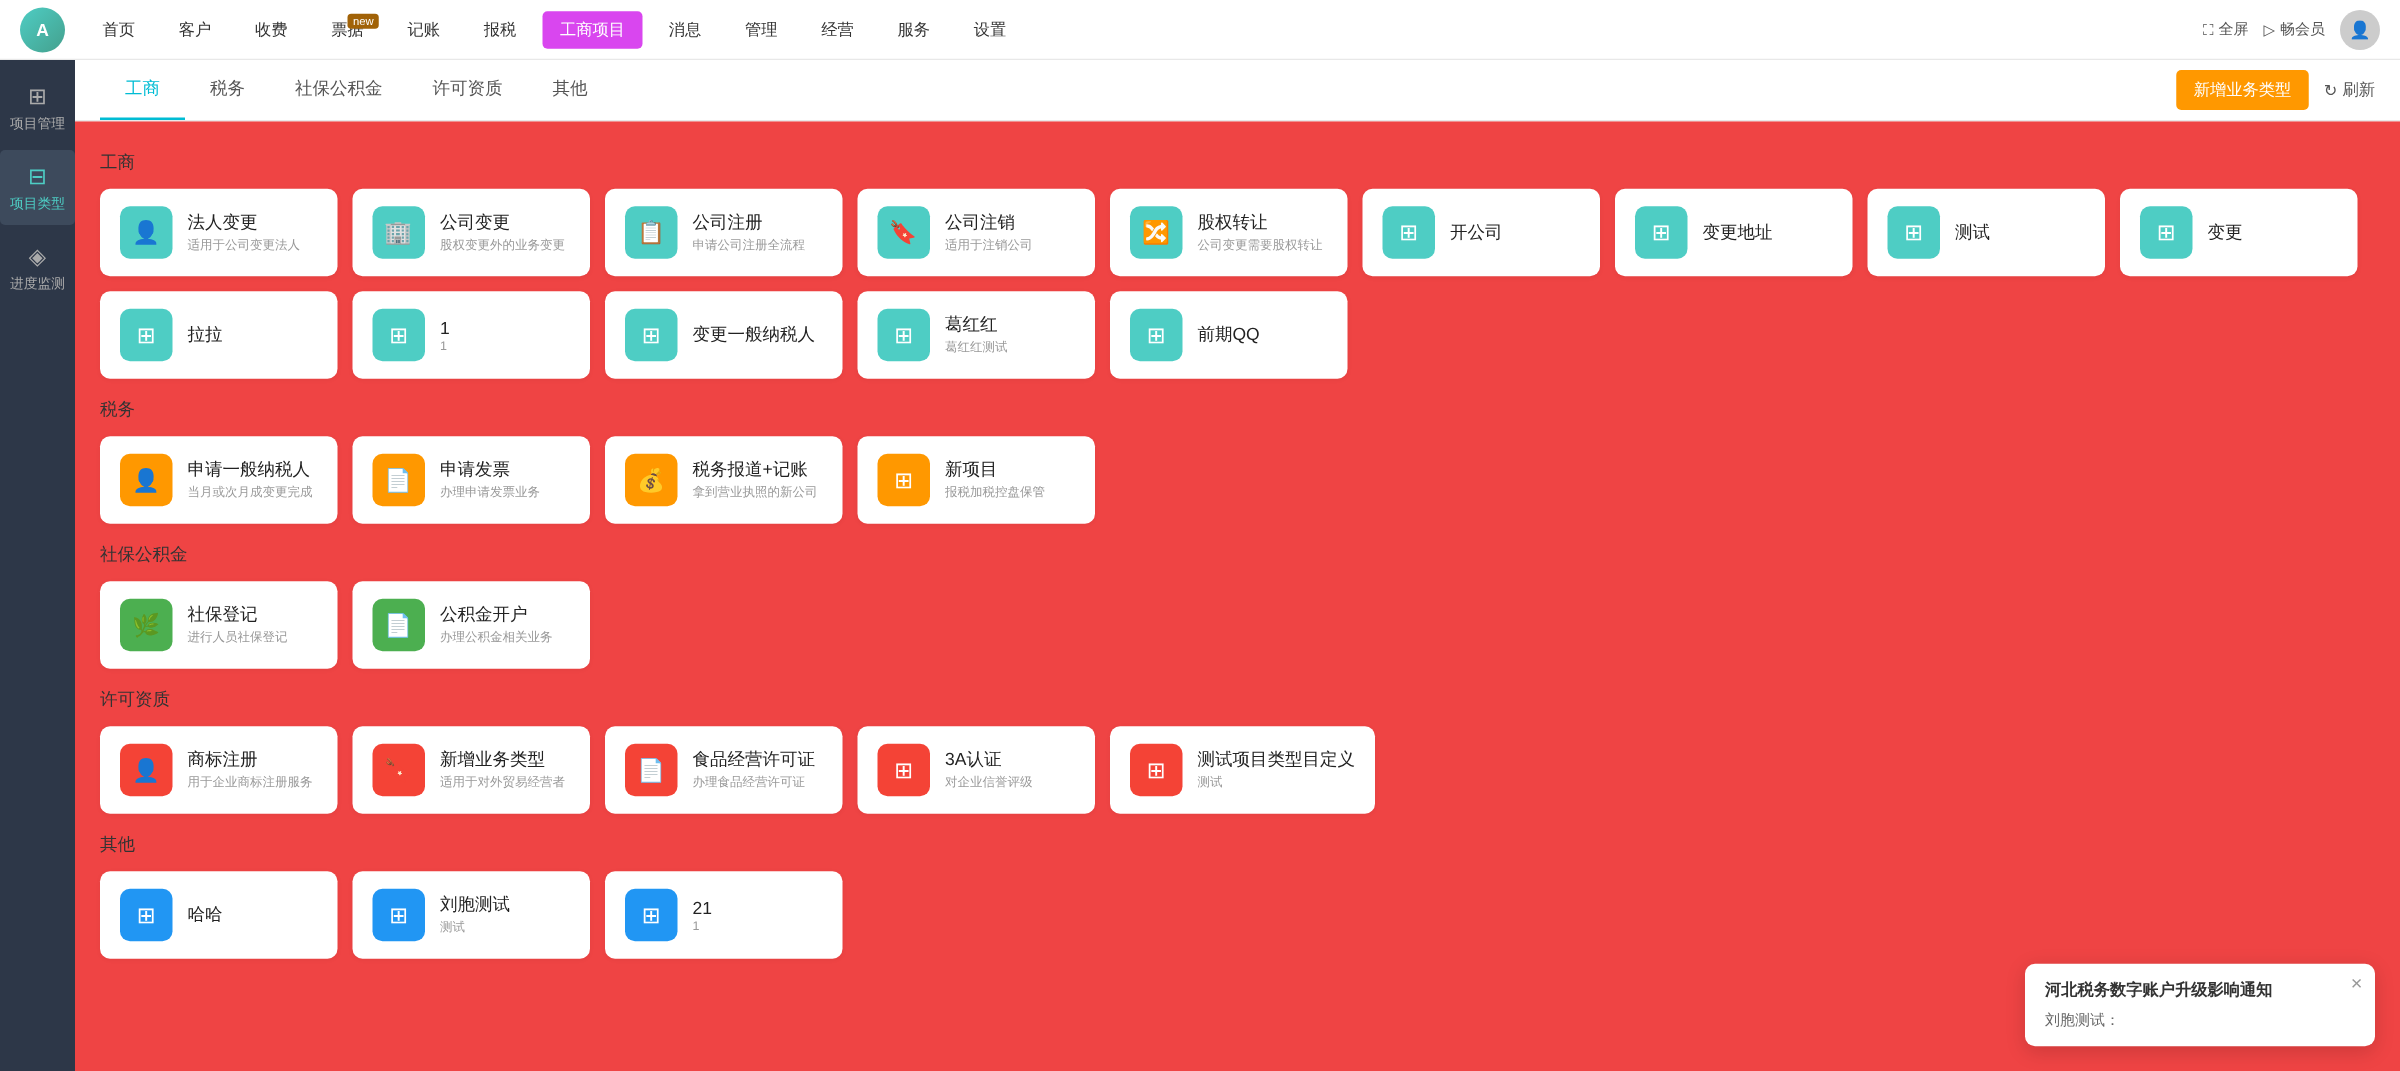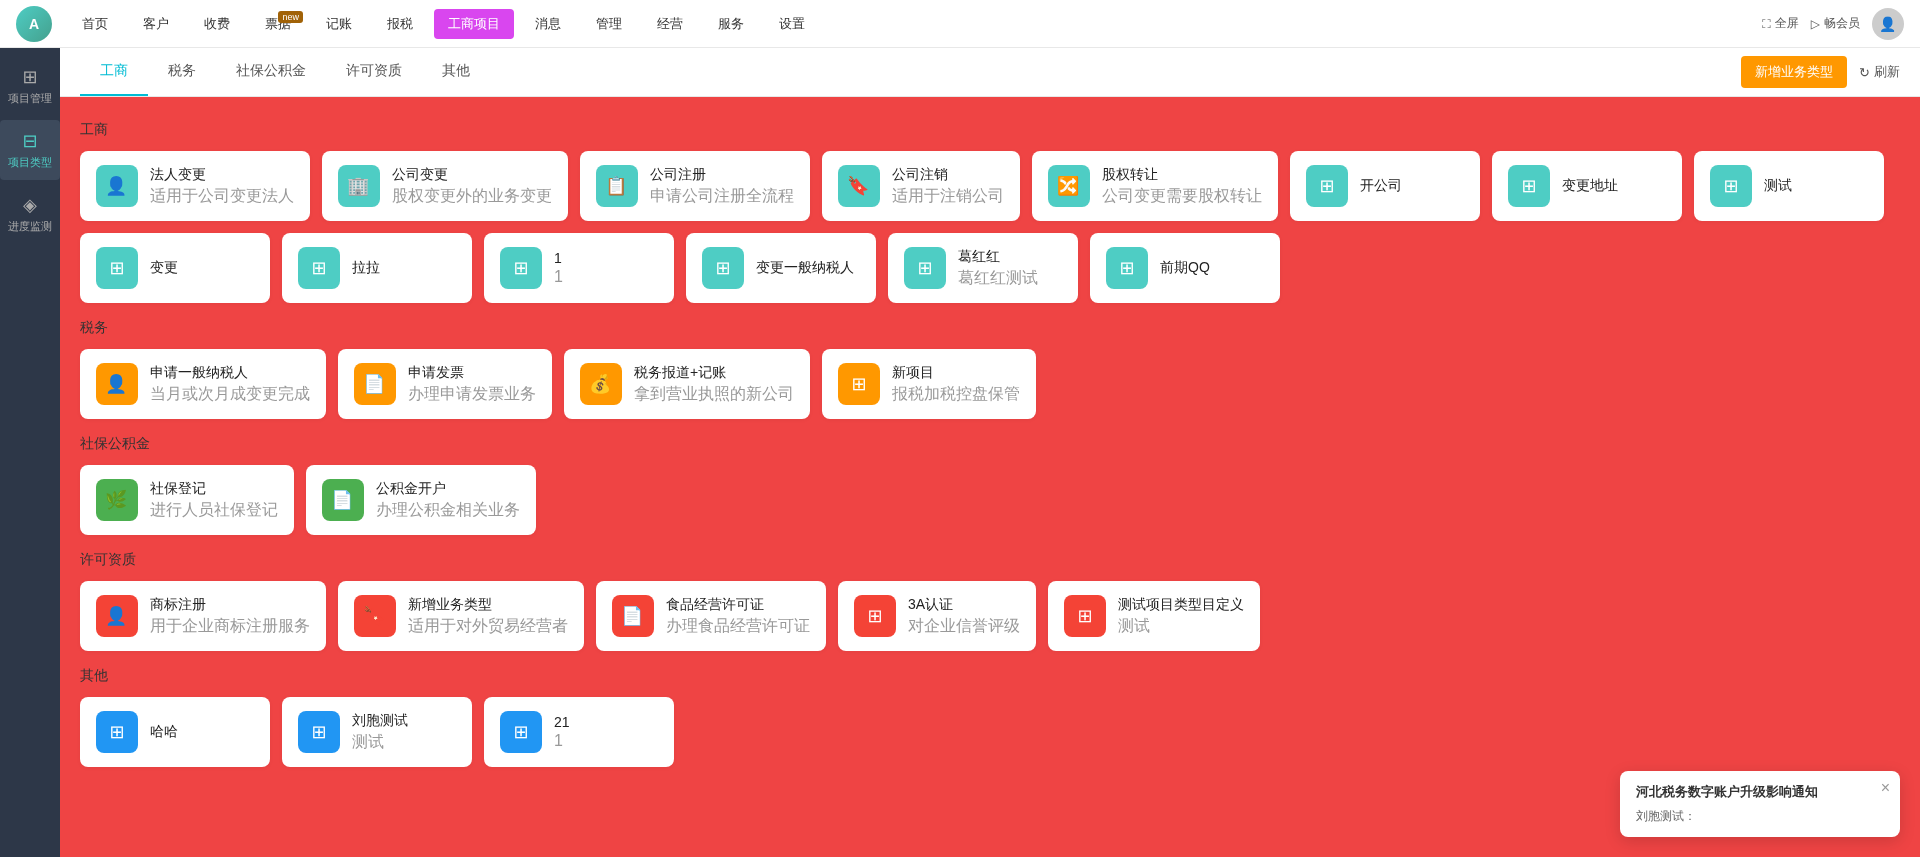--- a/index.html
+++ b/index.html
@@ -201,21 +201,21 @@
       flex-shrink: 0;
     }
     .card-icon.cyan { background: #4ecdc4; }
     .card-icon.orange { background: #ff9800; }
     .card-icon.red { background: #f44336; }
     .card-icon.blue { background: #2196f3; }
     .card-icon.green { background: #4caf50; }
 
     .card-text { display: flex; flex-direction: column; }
     .card-title { font-size: 14px; font-weight: 500; color: #222; }
-    .card-desc { font-size: 16px; color: #999; margin-top: 2px; }
+    .card-desc { font-size: 10px; color: #999; margin-top: 2px; }
 
     
     .notification-popup {
       position: fixed;
       bottom: 20px; right: 20px;
       background: white;
       border-radius: 8px;
       box-shadow: 0 4px 16px rgba(0,0,0,0.15);
       width: 280px;
       padding: 12px 16px;

